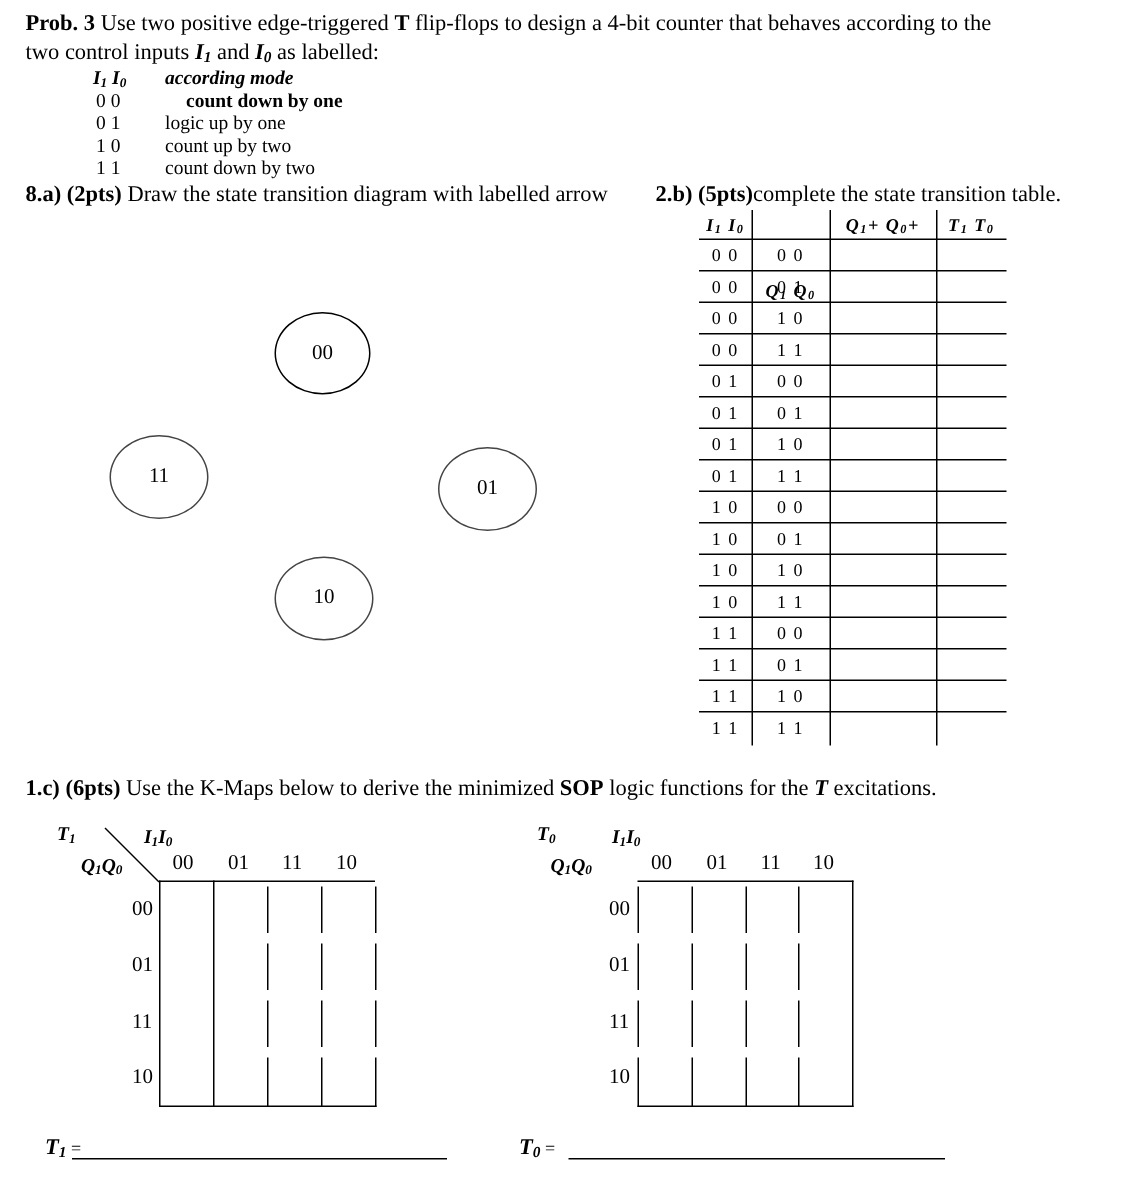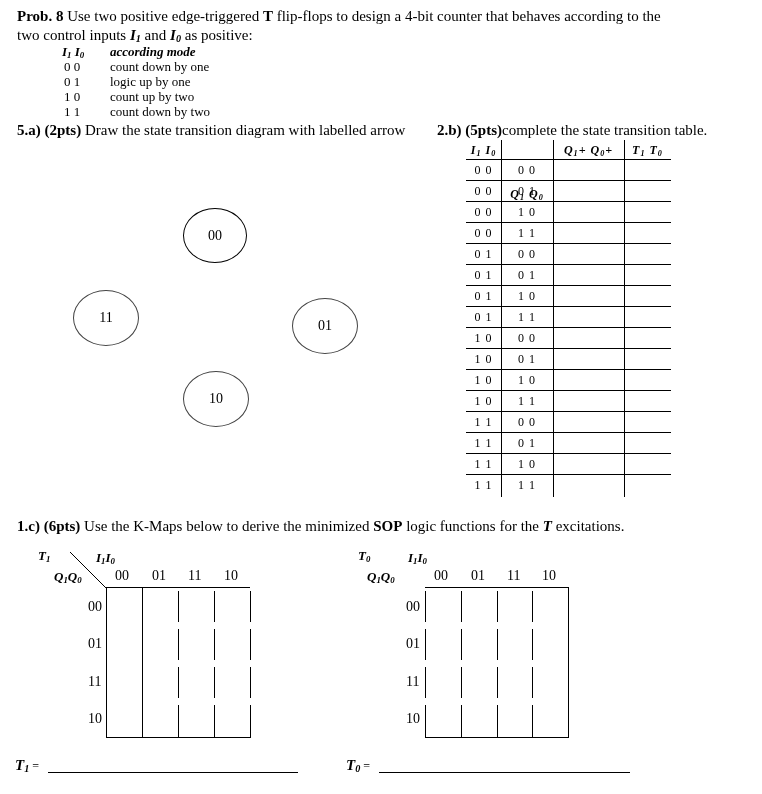--- a/index.html
+++ b/index.html
@@ -16,42 +16,42 @@
   .ellipse.bold { border:1.5px solid #000; }
   .tbl-line { position:absolute; background:#000; }
   .cell { position:absolute; font-size:12px; text-align:center; letter-spacing:1px; }
   .kline { position:absolute; background:#000; }
   .klabel { position:absolute; font-size:14px; }
 </style>
 </head>
 <body>
 
 <div class="abs t" style="left:17px; top:7px;">
-  <b>Prob. 8</b><span> Use two positive edge-triggered </span><b>T</b><span> flip-flops to design a 4-bit counter that behaves according to the</span>
+  <b>Prob. 3</b><span> Use two positive edge-triggered </span><b>T</b><span> flip-flops to design a 4-bit counter that behaves according to the</span>
 </div>
 <div class="abs t" style="left:17px; top:26px;">
-  <span>two control inputs </span><b><i>I<sub>1</sub></i></b><span> and </span><b><i>I<sub>0</sub></i></b><span> as positive:</span>
+  <span>two control inputs </span><b><i>I<sub>1</sub></i></b><span> and </span><b><i>I<sub>0</sub></i></b><span> as labelled:</span>
 </div>
 
 <div>
   <div class="mode-row b i" style="left:62px; top:44px;">I<sub>1</sub> I<sub>0</sub></div>
   <div class="mode-row b i" style="left:110px; top:44px;">according mode</div>
 
   <div class="mode-row" style="left:64px; top:59px;">0 0</div>
-  <div class="mode-row" style="left:110px; top:59px;">count down by one</div>
+  <div class="mode-row" style="left:124px; top:59px;font-weight:bold;">count down by one</div>
   <div class="mode-row" style="left:64px; top:74px;">0 1</div>
   <div class="mode-row" style="left:110px; top:74px;">logic up by one</div>
   <div class="mode-row" style="left:64px; top:89px;">1 0</div>
   <div class="mode-row" style="left:110px; top:89px;">count up by two</div>
   <div class="mode-row" style="left:64px; top:104px;">1 1</div>
   <div class="mode-row" style="left:110px; top:104px;">count down by two</div>
 </div>
 
 <div class="abs t" style="left:17px; top:121px;">
-  <b>5.a) (2pts)</b><span> Draw the state transition diagram with labelled arrow</span>
+  <b>8.a) (2pts)</b><span> Draw the state transition diagram with labelled arrow</span>
 </div>
 <div class="abs t" style="left:437px; top:121px;">
   <b>2.b) (5pts)</b><span>complete the state transition table.</span>
 </div>
 
 <div>
   <div class="ellipse bold" style="left:183px; top:208px; width:64px; height:55px;">
     <span>00</span>
   </div>
   <div class="ellipse" style="left:73px; top:290px; width:66px; height:56px;">
@@ -306,17 +306,17 @@
       <div style="position: absolute; left: 462px; top: 663px; width: 34px; height: 36px;"></div>
       <div style="position: absolute; left: 498px; top: 663px; width: 34px; height: 36px;"></div>
       <div style="position: absolute; left: 534px; top: 663px; width: 34px; height: 36px;"></div>
       <div style="position: absolute; left: 426px; top: 700.5px; width: 34px; height: 36px;"></div>
       <div style="position: absolute; left: 462px; top: 700.5px; width: 34px; height: 36px;"></div>
       <div style="position: absolute; left: 498px; top: 700.5px; width: 34px; height: 36px;"></div>
       <div style="position: absolute; left: 534px; top: 700.5px; width: 34px; height: 36px;"></div>
     </div>
 </div>
 
-<div class="abs b i" style="left:15px; top:757px; font-size:15px;">T<sub>1</sub><span style="font-style:normal; font-weight:normal; font-size:12px;"> =</span></div>
+<div class="abs b i" style="left:30px; top:757px; font-size:15px;">T<sub>1</sub><span style="font-style:normal; font-weight:normal; font-size:12px;"> =</span></div>
 <div class="abs" style="left:48px; top:758px; width:250px; height:14px; border-bottom:1px solid #000;"></div>
 
 <div class="abs b i" style="left:346px; top:757px; font-size:15px;">T<sub>0</sub><span style="font-style:normal; font-weight:normal; font-size:12px;"> =</span></div>
 <div class="abs" style="left:379px; top:758px; width:251px; height:14px; border-bottom:1px solid #000;"></div>
 
 </body></html>

